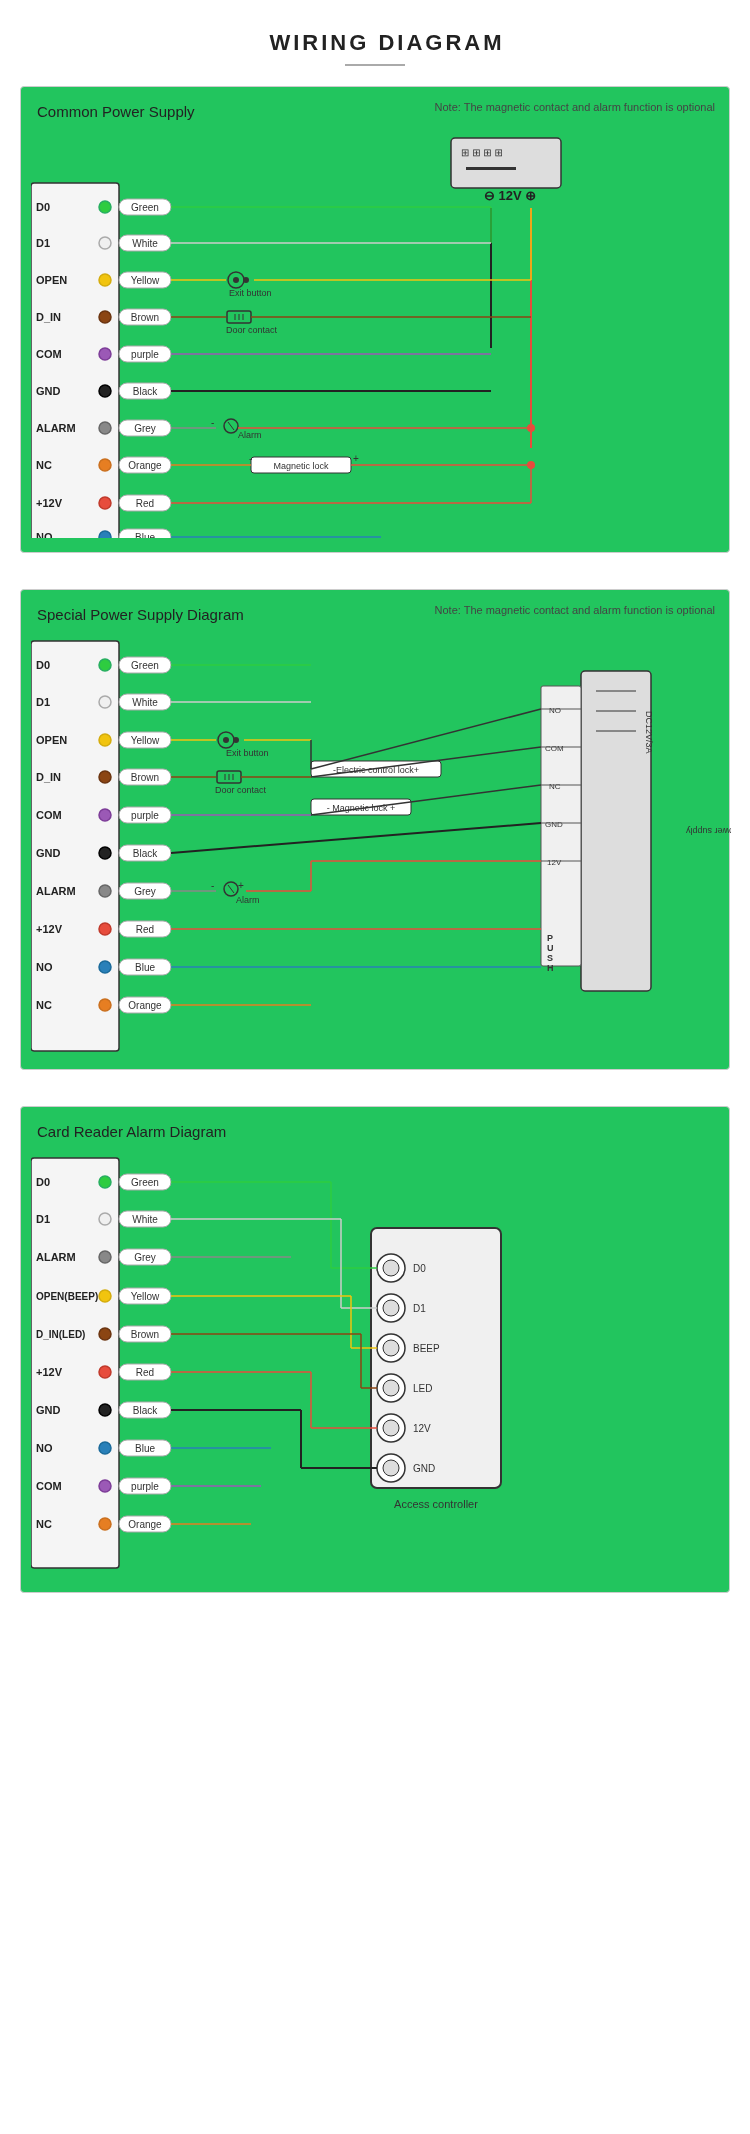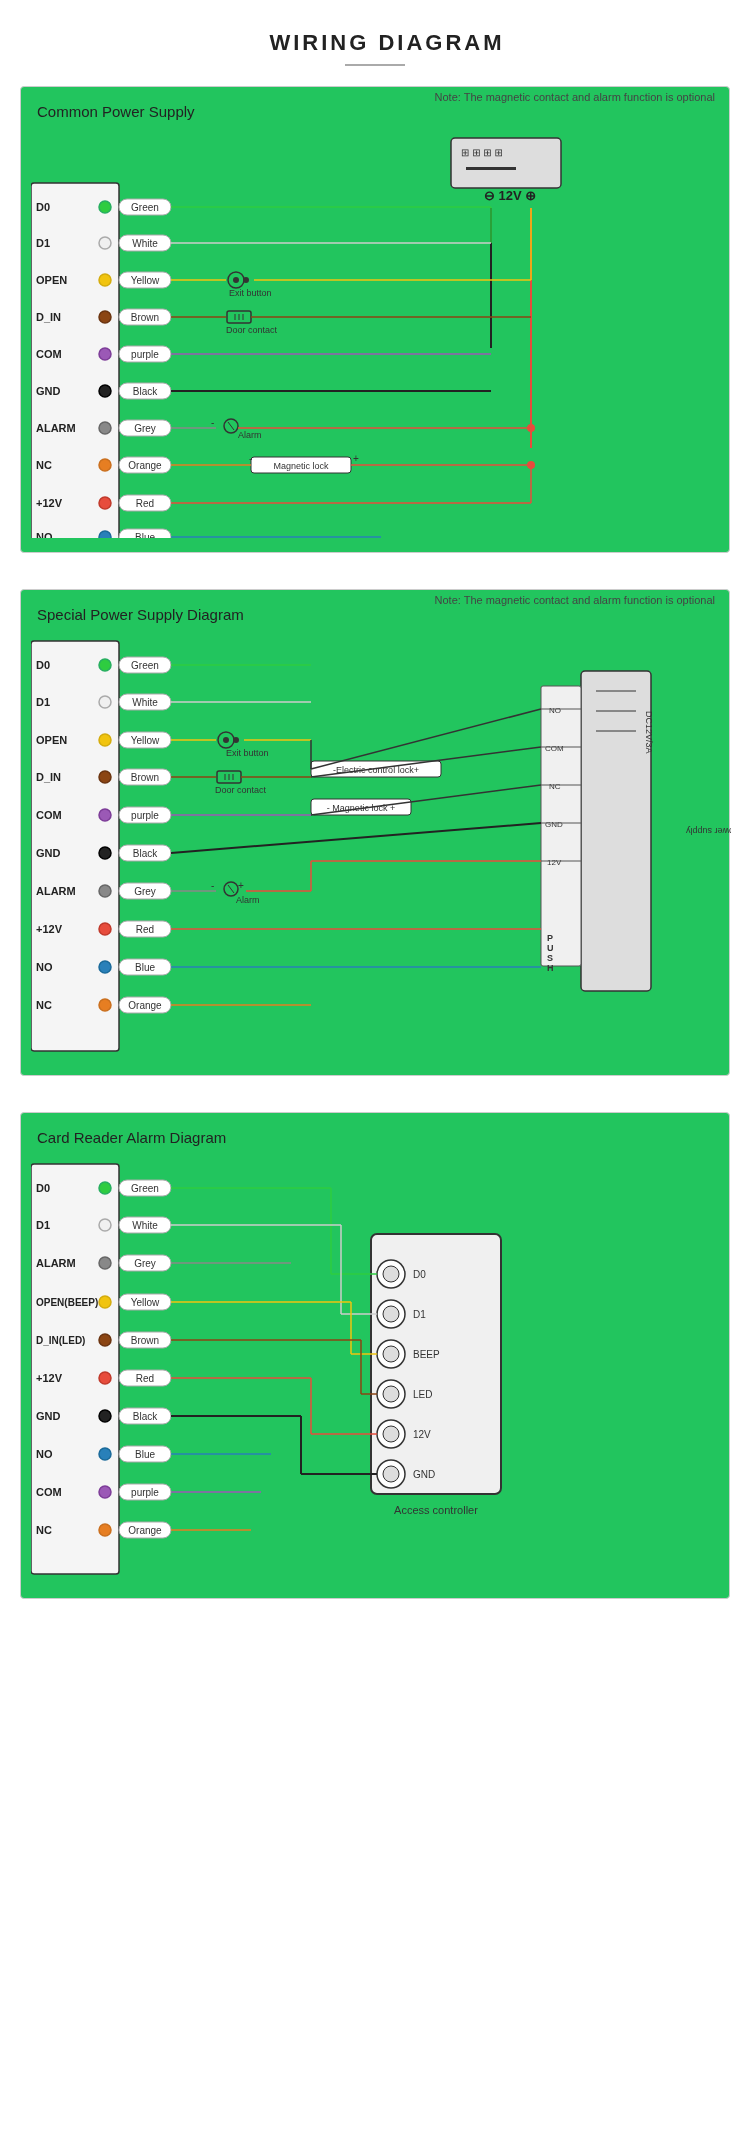--- a/index.html
+++ b/index.html
@@ -40,27 +40,27 @@
       font-weight: normal;
       margin-bottom: 6px;
       padding: 2px 6px;
       display: inline-block;
     }
 
     .note-text {
       font-size: 11px;
       color: #444;
       position: absolute;
-      top: 4px;
+      top: 14px;
       right: 14px;
     }
 
     
     #diag1 { padding-bottom: 10px; }
-    #diag2 { padding-bottom: 10px; }
+    #diag2 { padding-bottom: 4px; }
     #diag3 { padding-bottom: 10px; }
 
     
     .diagram-svg-container {
       position: relative;
       width: 100%;
     }
   </style>
 </head>
 <body>

